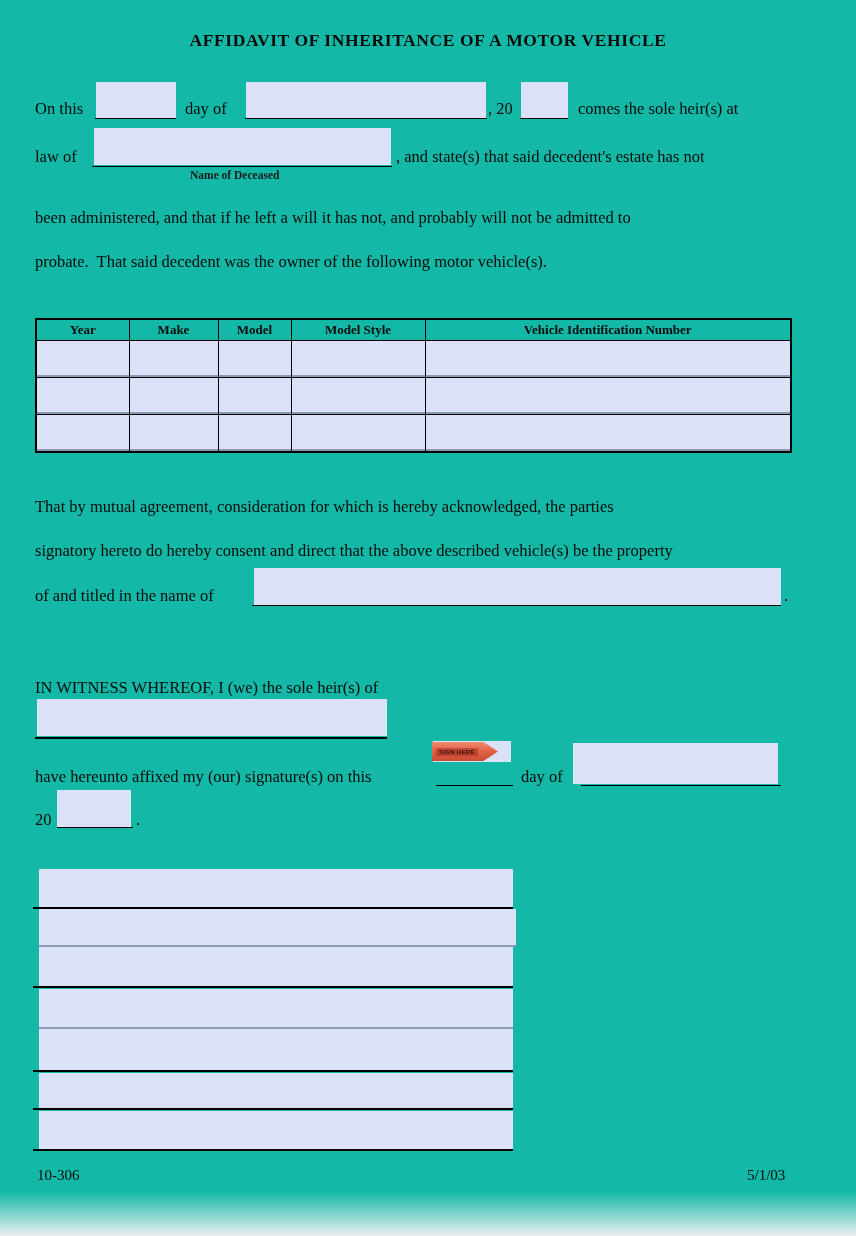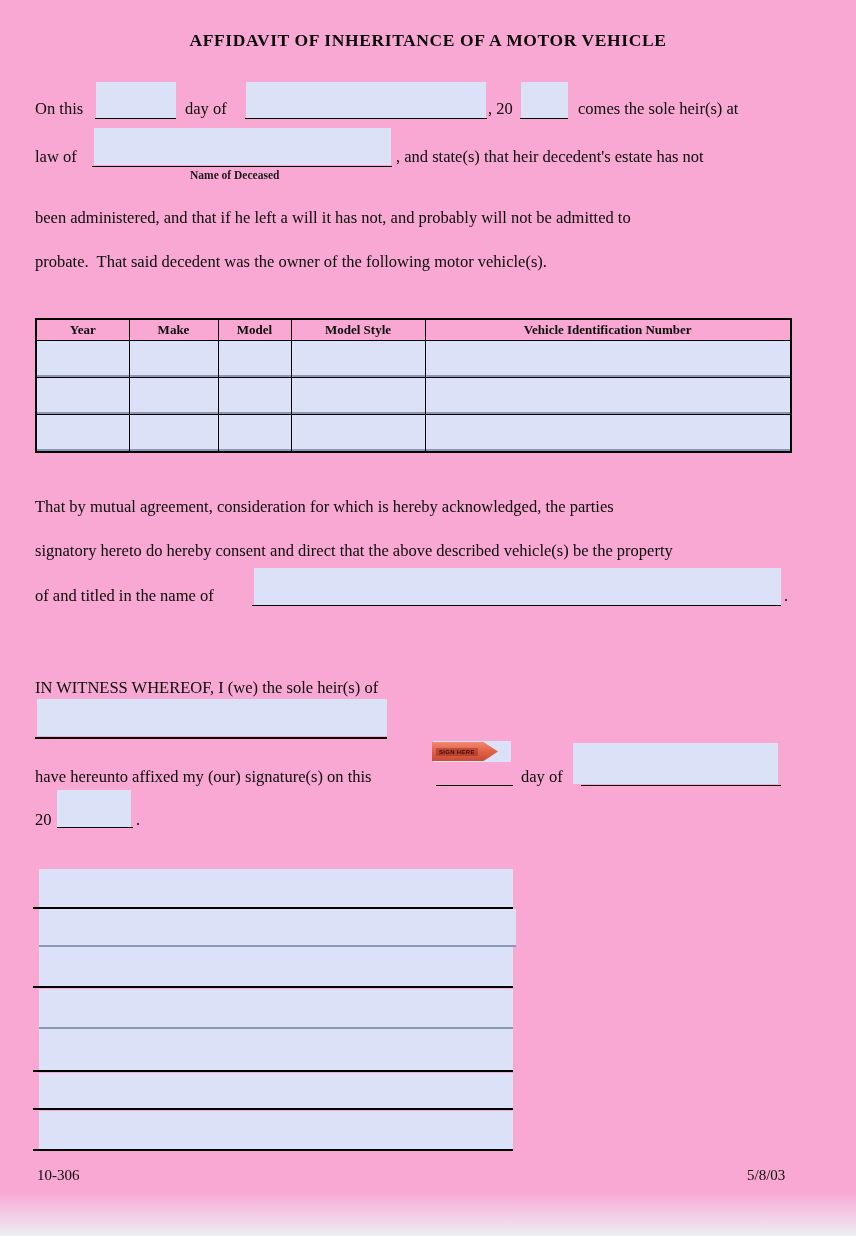--- a/index.html
+++ b/index.html
@@ -1,19 +1,19 @@
 <!DOCTYPE html>
 <html style="--field-blue: #dbe2f7; --field-border: #8d99b4; --tag-red: #e4634a;"><head>
 <meta charset="utf-8">
 <style>
   html,body{margin:0;padding:0;background:#ffffff;}
   .page{
     position:relative;
     width:856px;height:1236px;
-    background:#f9a8d4;
+    background:#14b8a6;
     font-family:"Liberation Serif","DejaVu Serif",serif;
     color:#0a0a0a;
     overflow:hidden;
   }
   .title{
     position:absolute;left:0;top:30px;width:100%;
     text-align:center;font-size:17.5px;font-weight:bold;
     letter-spacing:0.6px;margin:0;
   }
   .t{position:absolute;font-size:16.5px;white-space:pre;}
@@ -73,21 +73,21 @@
   <div class="rule" style="left:95px;top:118px;width:81px;"></div>
   <div class="rule" style="left:245px;top:118px;width:242px;"></div>
   <div class="rule" style="left:520px;top:118px;width:48px;"></div>
   <div class="rule" style="left:92px;top:166px;width:300px;"></div>
 
   <span class="t" style="left:35px;top:99px;">On this</span>
   <span class="t" style="left:185px;top:99px;">day of</span>
   <span class="t" style="left:488px;top:99px;text-align:right;">, 20</span>
   <span class="t" style="left:578px;top:99px;">comes the sole heir(s) at</span>
   <span class="t" style="left:35px;top:147px;">law of</span>
-  <span class="t" style="left:396px;top:147px;">, and state(s) that heir decedent's estate has not</span>
+  <span class="t" style="left:396px;top:147px;">, and state(s) that said decedent's estate has not</span>
   <span class="t small" style="left:190px;top:169px;">Name of Deceased</span>
   <span class="t" style="left:35px;top:252px;">probate.  That said decedent was the owner of the following motor vehicle(s).</span>
   <span class="t" style="left:35px;top:208px;">been administered, and that if he left a will it has not, and probably will not be admitted to</span>
 
   <table class="vtable">
     <colgroup>
       <col style="width:93px">
         <col style="width:89px">
         <col style="width:73px">
         <col style="width:134px">
@@ -189,16 +189,16 @@
   <div class="rule thick" style="left:33px;top:986px;width:480px;"></div>
   <div class="ffield bordered" style="left:39px;top:989px;width:474px;height:38px;"></div>
   <div class="ffield" style="left:39px;top:1029px;width:474px;height:41px;"></div>
   <div class="rule thick" style="left:33px;top:1070px;width:480px;"></div>
   <div class="ffield" style="left:39px;top:1073px;width:474px;height:35px;"></div>
   <div class="rule thick" style="left:33px;top:1108px;width:480px;"></div>
   <div class="ffield" style="left:39px;top:1111px;width:474px;height:38px;"></div>
   <div class="rule thick" style="left:33px;top:1149px;width:480px;"></div>
 
   <span class="t footer" style="left:37px;top:1167px;">10-306</span>
-  <span class="t footer" style="left:747px;top:1167px;">5/8/03</span>
+  <span class="t footer" style="left:747px;top:1167px;">5/1/03</span>
 
   <div class="edge-shadow"></div>
 </div>
 
 </body></html>

